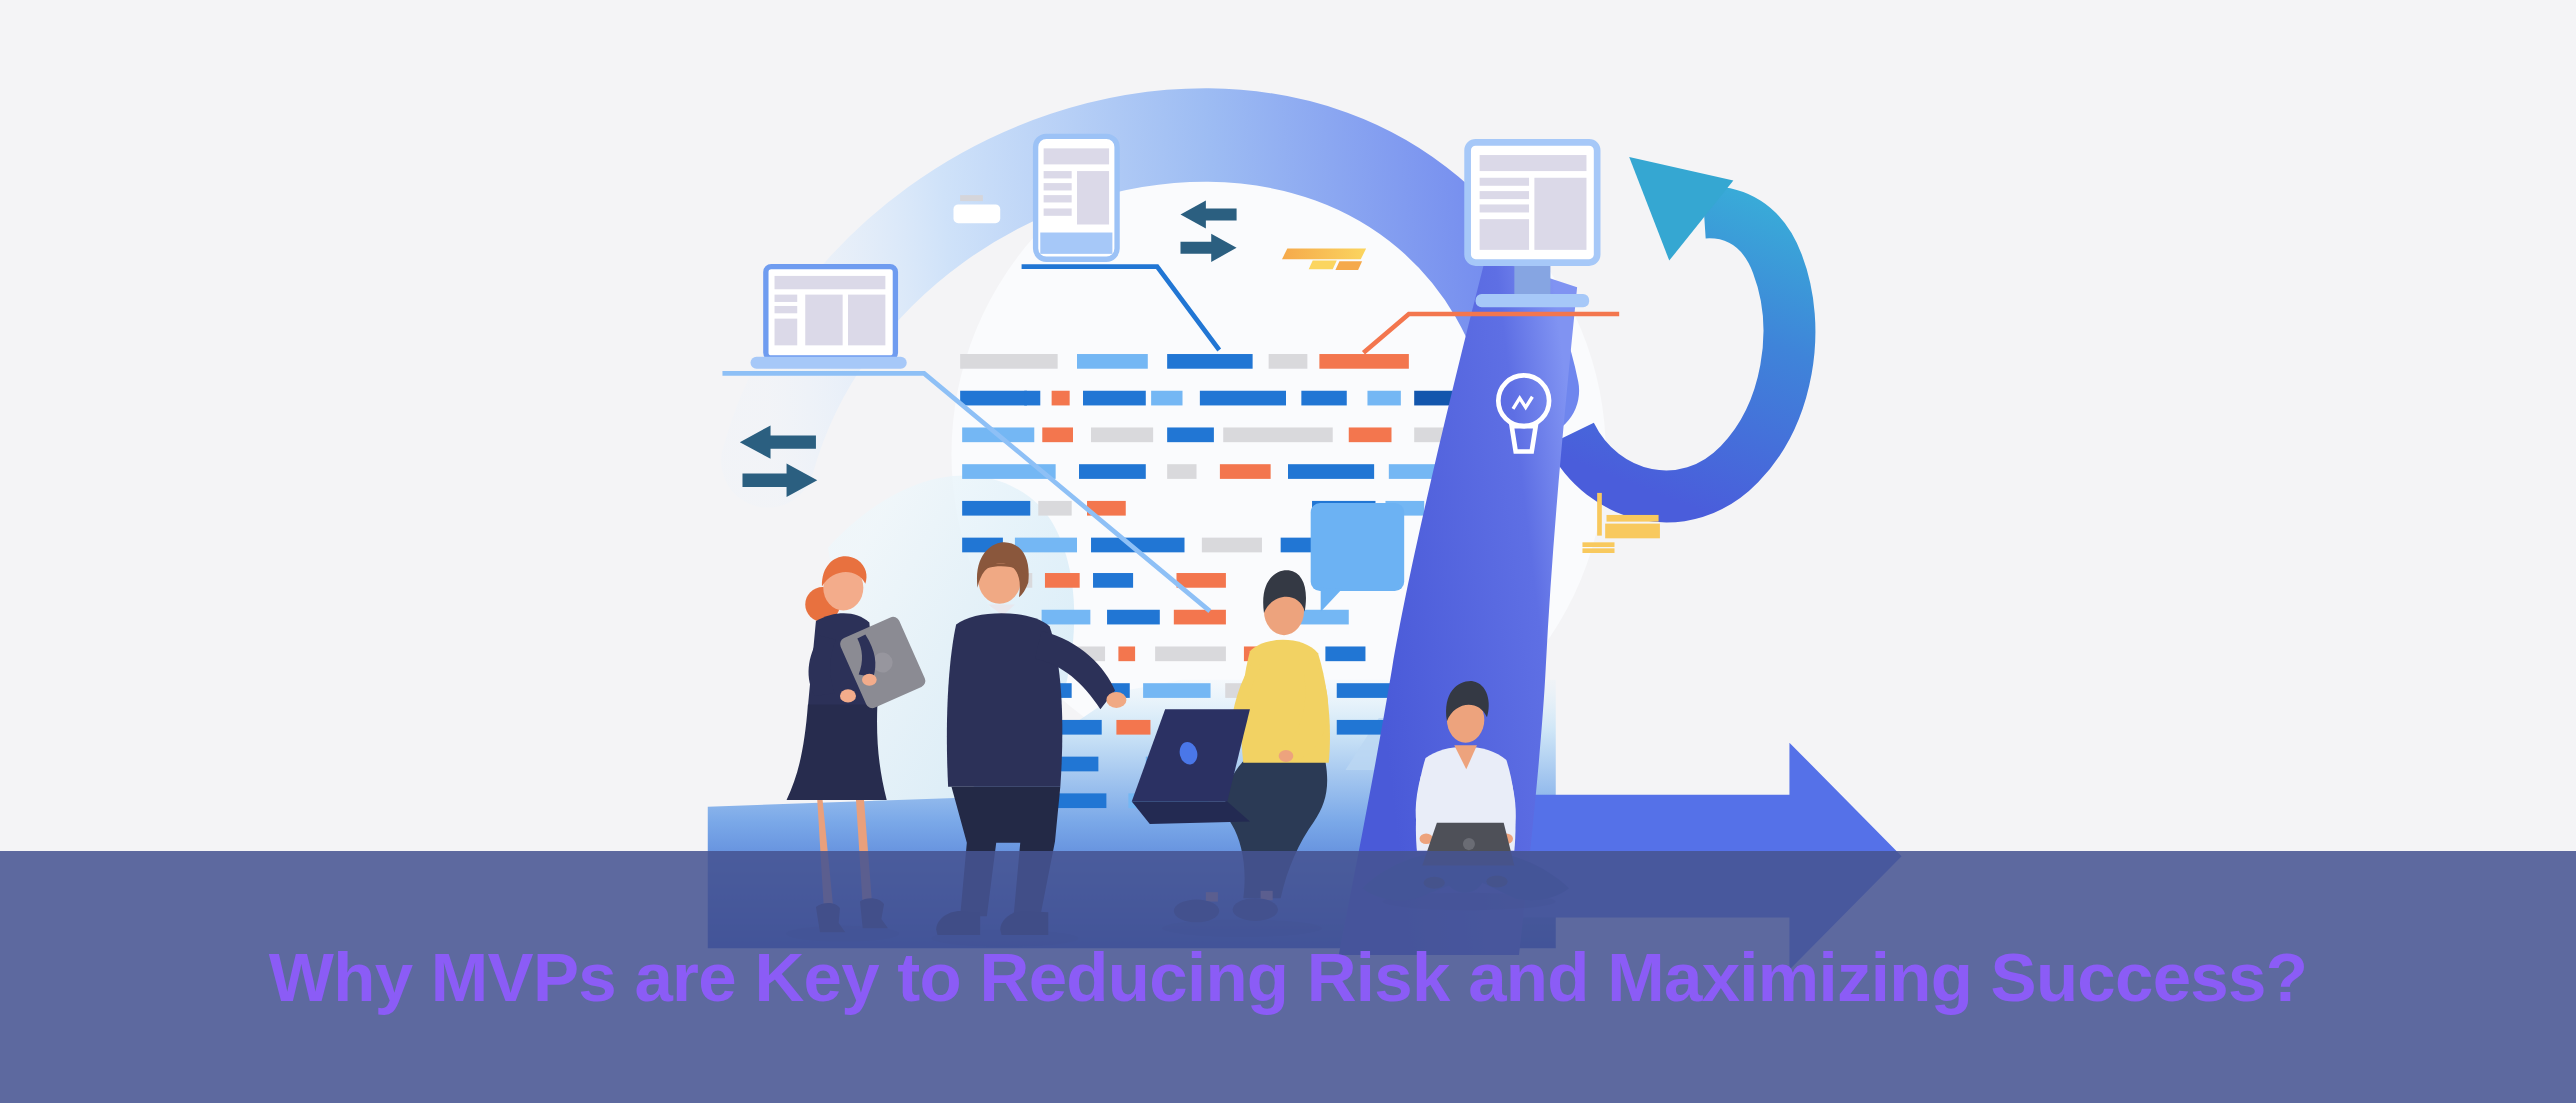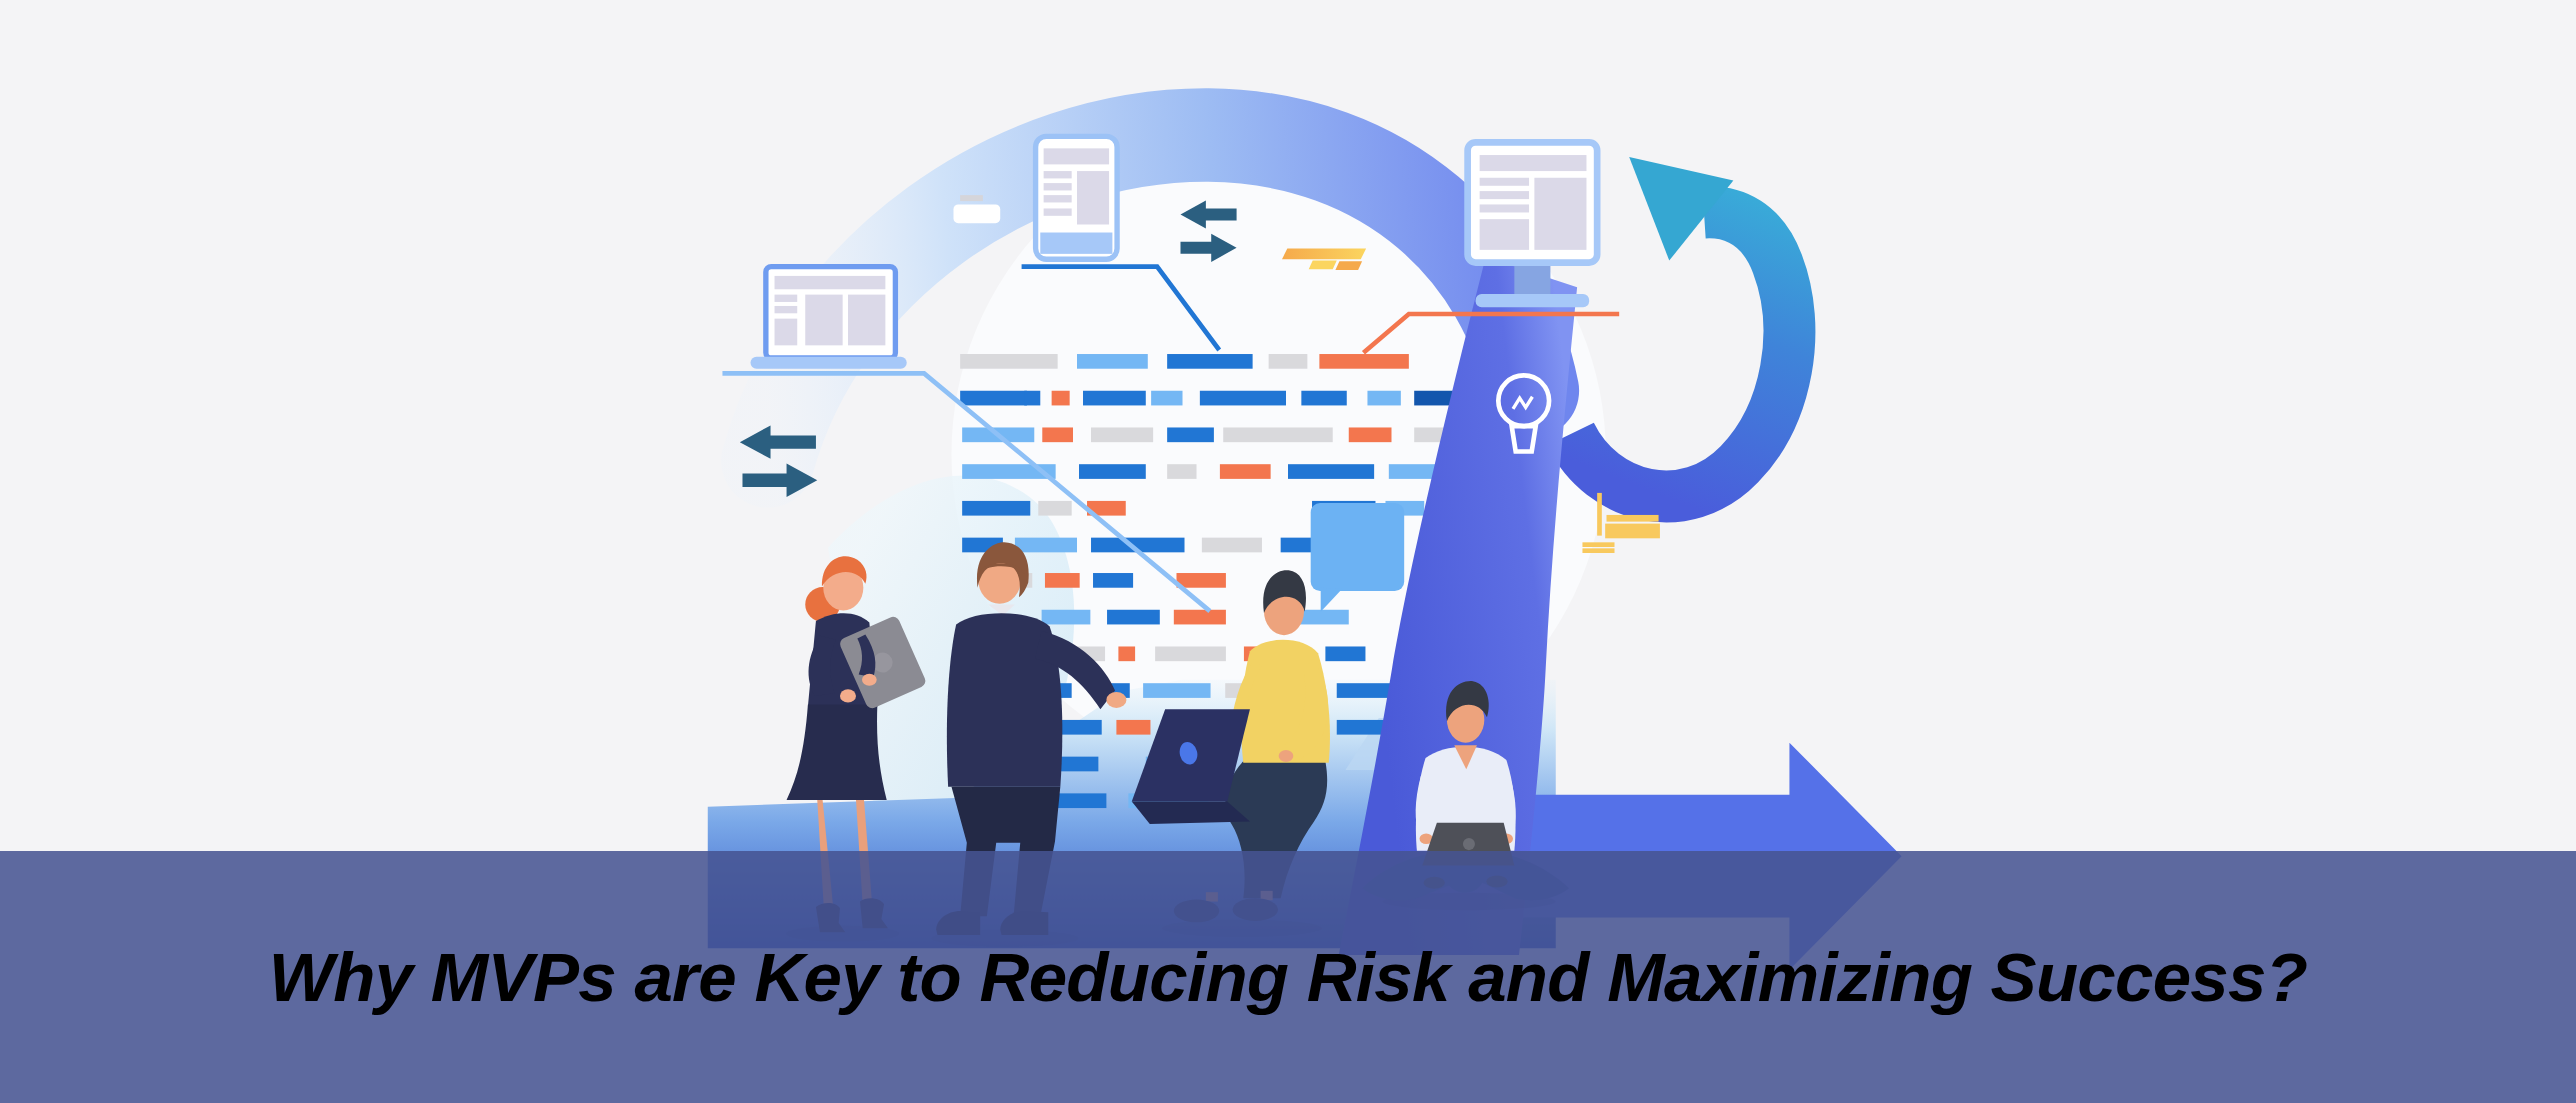--- a/index.html
+++ b/index.html
@@ -294,17 +294,17 @@
     <g>
       <path d="M2130,1296 L2152,1232 L2252,1232 L2268,1296 Z" fill="#4e5058"></path>
       <circle cx="2200" cy="1264" r="9" fill="#6a6c74"></circle>
     </g>
     <ellipse cx="2148" cy="1322" rx="16" ry="9" fill="#434d63"></ellipse>
     <ellipse cx="2242" cy="1320" rx="16" ry="9" fill="#434d63"></ellipse>
   </g>
 </svg>
 
 <div class="title-band" id="title-band" style="background: rgba(70, 84, 146, 0.87);">
-  <h1 style="color: #000000; font-style: italic;">Why MVPs are Key to Reducing Risk and Maximizing Success?</h1>
+  <h1 style="color: #8b5cf6;">Why MVPs are Key to Reducing Risk and Maximizing Success?</h1>
 </div>
 
 </div>
 
 
 </body></html>

